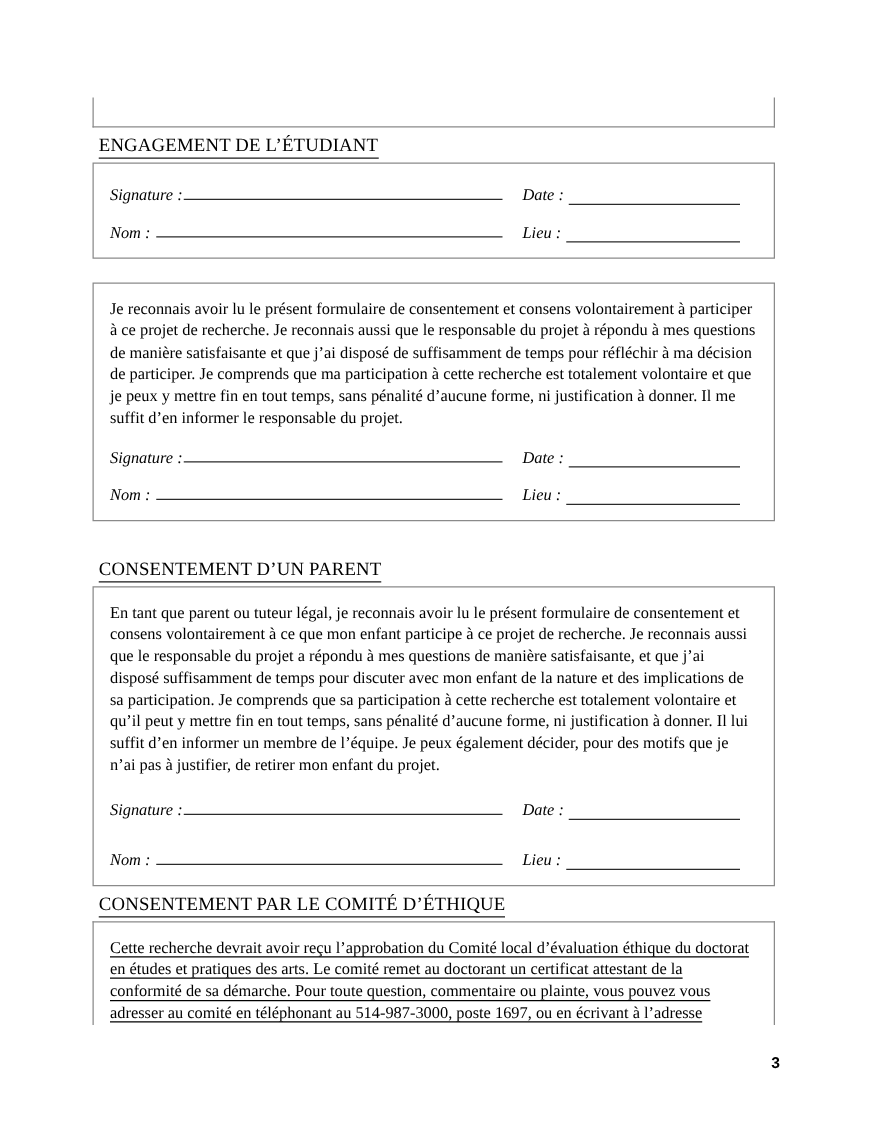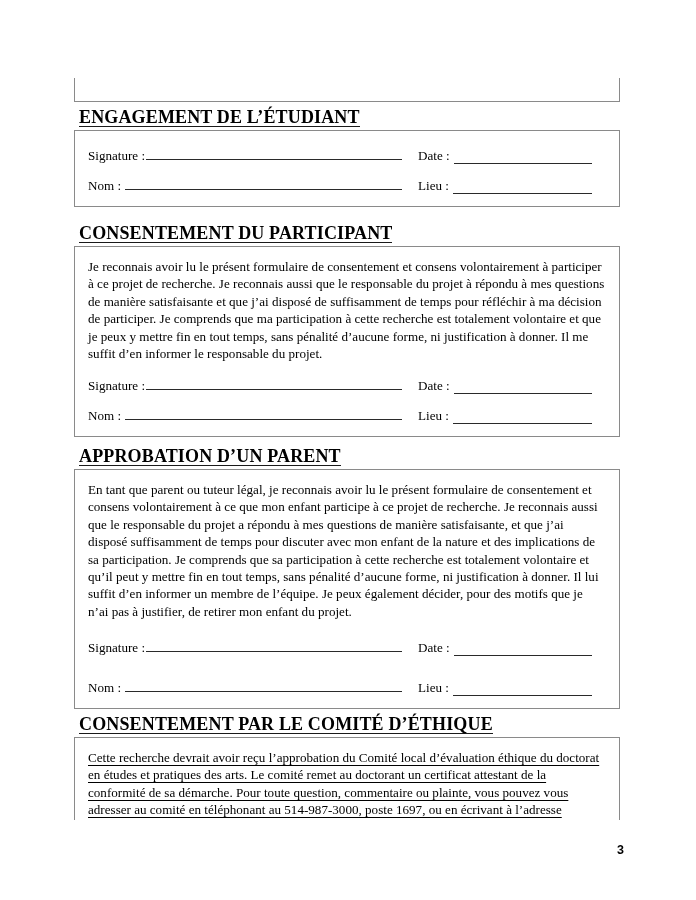--- a/index.html
+++ b/index.html
@@ -25,22 +25,22 @@
   }
 
   
   .section {
     position: absolute;
     left: 74px;
     width: 546px;
   }
 
   .sec-heading {
-    font-weight: bold;
-    font-size: 18px;
+    font-weight: normal;
+    font-size: 15px;
     letter-spacing: 0.15px;
     line-height: 15px;
     padding-left: 5px;
     margin-bottom: 3px;
     display: block;
   }
   .sec-heading .ul {
     display: inline-block;
     border-bottom: 1.15px solid #1a1a1a;
     padding-bottom: 1px;
@@ -73,21 +73,21 @@
     margin: 0;
     hyphens: none;
   }
   .para.underlined {
     text-decoration: underline;
     text-underline-offset: 2.5px;
     text-decoration-thickness: 1px;
   }
 
   
-  .sig-block { margin-top: 4px; }
+  .sig-block { margin-top: 4px; font-style: italic; }
   .sig-row {
     display: flex;
     align-items: baseline;
     margin-top: 12px;
     font-size: 13.1px;
     line-height: 17px;
   }
   .sig-row:first-child { margin-top: 0; }
 
   .sig-cell-left {
@@ -154,21 +154,20 @@
           <div class="sig-cell-right">
             <span class="sig-label">Lieu : </span>
             <span class="sig-line"></span>
           </div>
         </div>
       </div>
     </div>
   </div>
 
   <div class="section" style="top:226px;">
-    <div class="sec-heading"><span class="ul">CONSENTEMENT DU PARTICIPANT</span></div>
     <div class="box">
       <p class="para">Je reconnais avoir lu le présent formulaire de consentement et consens volontairement à participer à ce projet de recherche. Je reconnais aussi que le responsable du projet à répondu à mes questions de manière satisfaisante et que j’ai disposé de suffisamment de temps pour réfléchir à ma décision de participer. Je comprends que ma participation à cette recherche est totalement volontaire et que je peux y mettre fin en tout temps, sans pénalité d’aucune forme, ni justification à donner. Il me suffit d’en informer le responsable du projet.</p>
       <div class="spacer-line"></div>
       <div class="sig-block">
         <div class="sig-row">
           <div class="sig-cell-left">
             <span class="sig-label">Signature :</span>
             <span class="sig-line"></span>
           </div>
           <div class="sig-cell-right">
@@ -184,21 +183,21 @@
           <div class="sig-cell-right">
             <span class="sig-label">Lieu : </span>
             <span class="sig-line"></span>
           </div>
         </div>
       </div>
     </div>
   </div>
 
   <div class="section" style="top:449px;">
-    <div class="sec-heading"><span class="ul">APPROBATION D’UN PARENT</span></div>
+    <div class="sec-heading"><span class="ul">CONSENTEMENT D’UN PARENT</span></div>
     <div class="box">
       <p class="para">En tant que parent ou tuteur légal, je reconnais avoir lu le présent formulaire de consentement et consens volontairement à ce que mon enfant participe à ce projet de recherche. Je reconnais aussi que le responsable du projet a répondu à mes questions de manière satisfaisante, et que j’ai disposé suffisamment de temps pour discuter avec mon enfant de la nature et des implications de sa participation. Je comprends que sa participation à cette recherche est totalement volontaire et qu’il peut y mettre fin en tout temps, sans pénalité d’aucune forme, ni justification à donner. Il lui suffit d’en informer un membre de l’équipe. Je peux également décider, pour des motifs que je n’ai pas à justifier, de retirer mon enfant du projet.</p>
       <div class="spacer-line" style="height:14px;"></div>
       <div class="sig-block">
         <div class="sig-row">
           <div class="sig-cell-left">
             <span class="sig-label">Signature :</span>
             <span class="sig-line"></span>
           </div>
           <div class="sig-cell-right">

